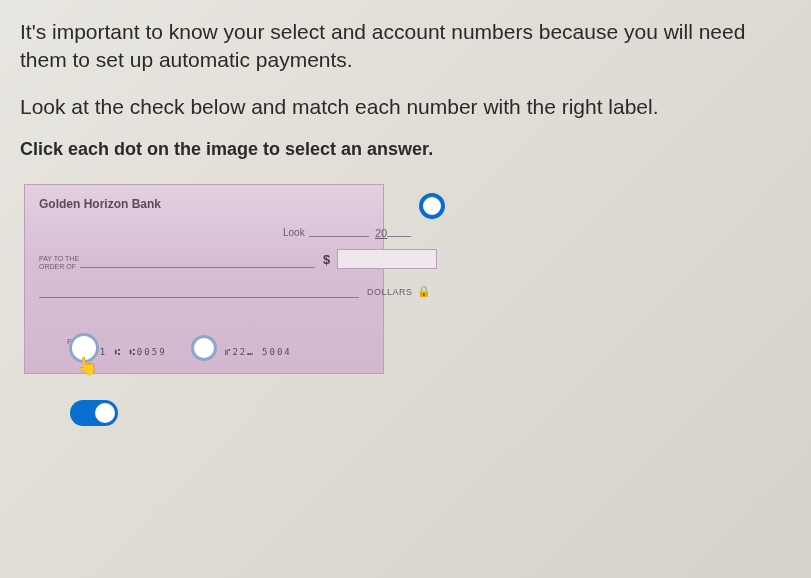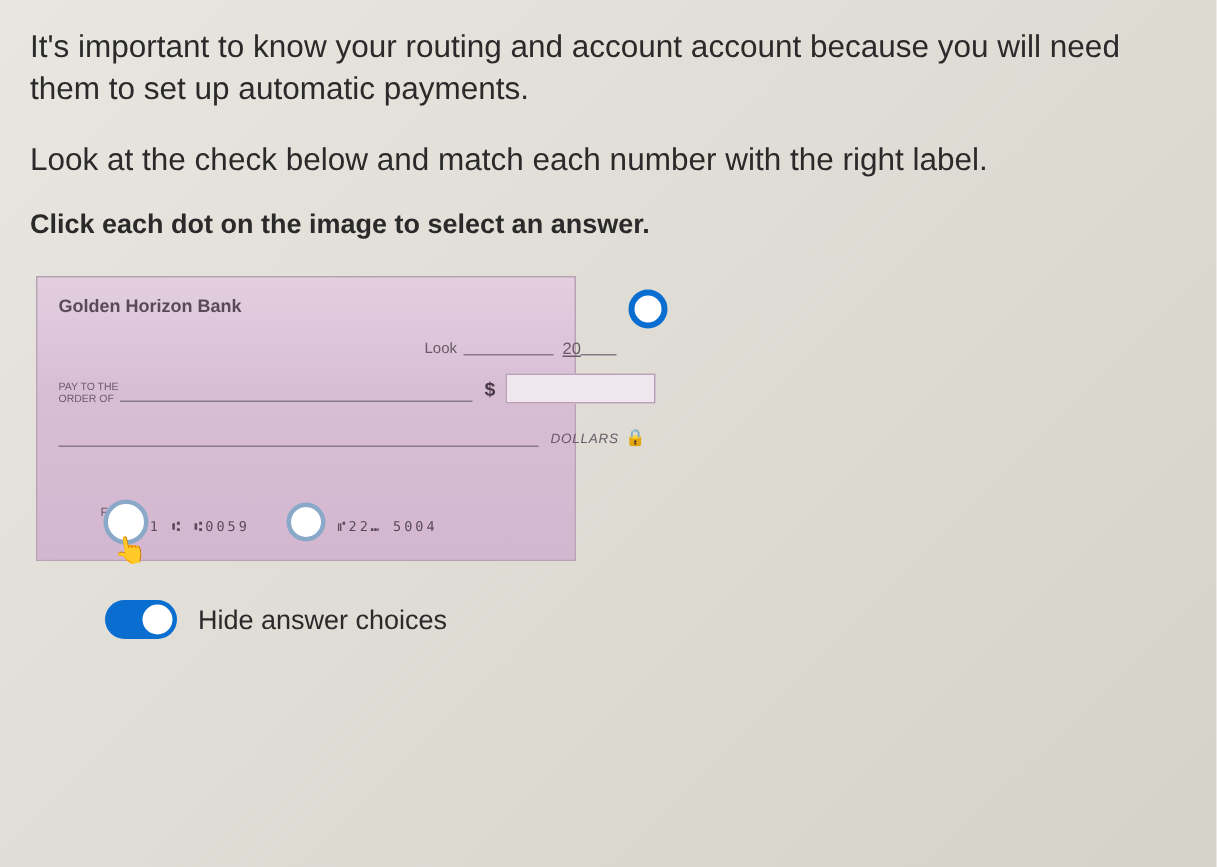--- a/index.html
+++ b/index.html
@@ -120,21 +120,20 @@
     width: 320px;
     border-bottom: 1px solid #8a7a88;
   }
   .dollars-label {
     position: absolute;
     top: 102px;
     left: 342px;
     font-size: 9px;
     color: #6a5a68;
     letter-spacing: 0.5px;
-    font-style: italic;
   }
   .lock-icon {
     position: absolute;
     top: 100px;
     left: 392px;
     font-size: 11px;
     color: #6a5a68;
   }
   .for-label {
     position: absolute;
@@ -226,21 +225,21 @@
     background: #fff;
   }
   .toggle-label {
     font-size: 18px;
     color: #2a2a2a;
   }
 </style>
 </head>
 <body>
 
-<p class="intro">It's important to know your routing and account account because you will need them to set up automatic payments.</p>
+<p class="intro">It's important to know your select and account numbers because you will need them to set up automatic payments.</p>
 
 <p class="bold-instruction">Look at the check below and match each number with the right label.</p>
 
 <p class="click-instruction">Click each dot on the image to select an answer.</p>
 
 <div class="check-wrapper">
   <div class="check">
     <div class="bank-name">Golden Horizon Bank</div>
 
     <div class="date-label">Look</div>
@@ -269,14 +268,13 @@
   <div class="hotspot routing"></div>
   <div class="hotspot account"></div>
 
   <div class="cursor-hand">👆</div>
 </div>
 
 <div class="toggle-row">
   <div class="toggle">
     <div class="toggle-knob"></div>
   </div>
-  <span class="toggle-label">Hide answer choices</span>
 </div>
 
 </body></html>

